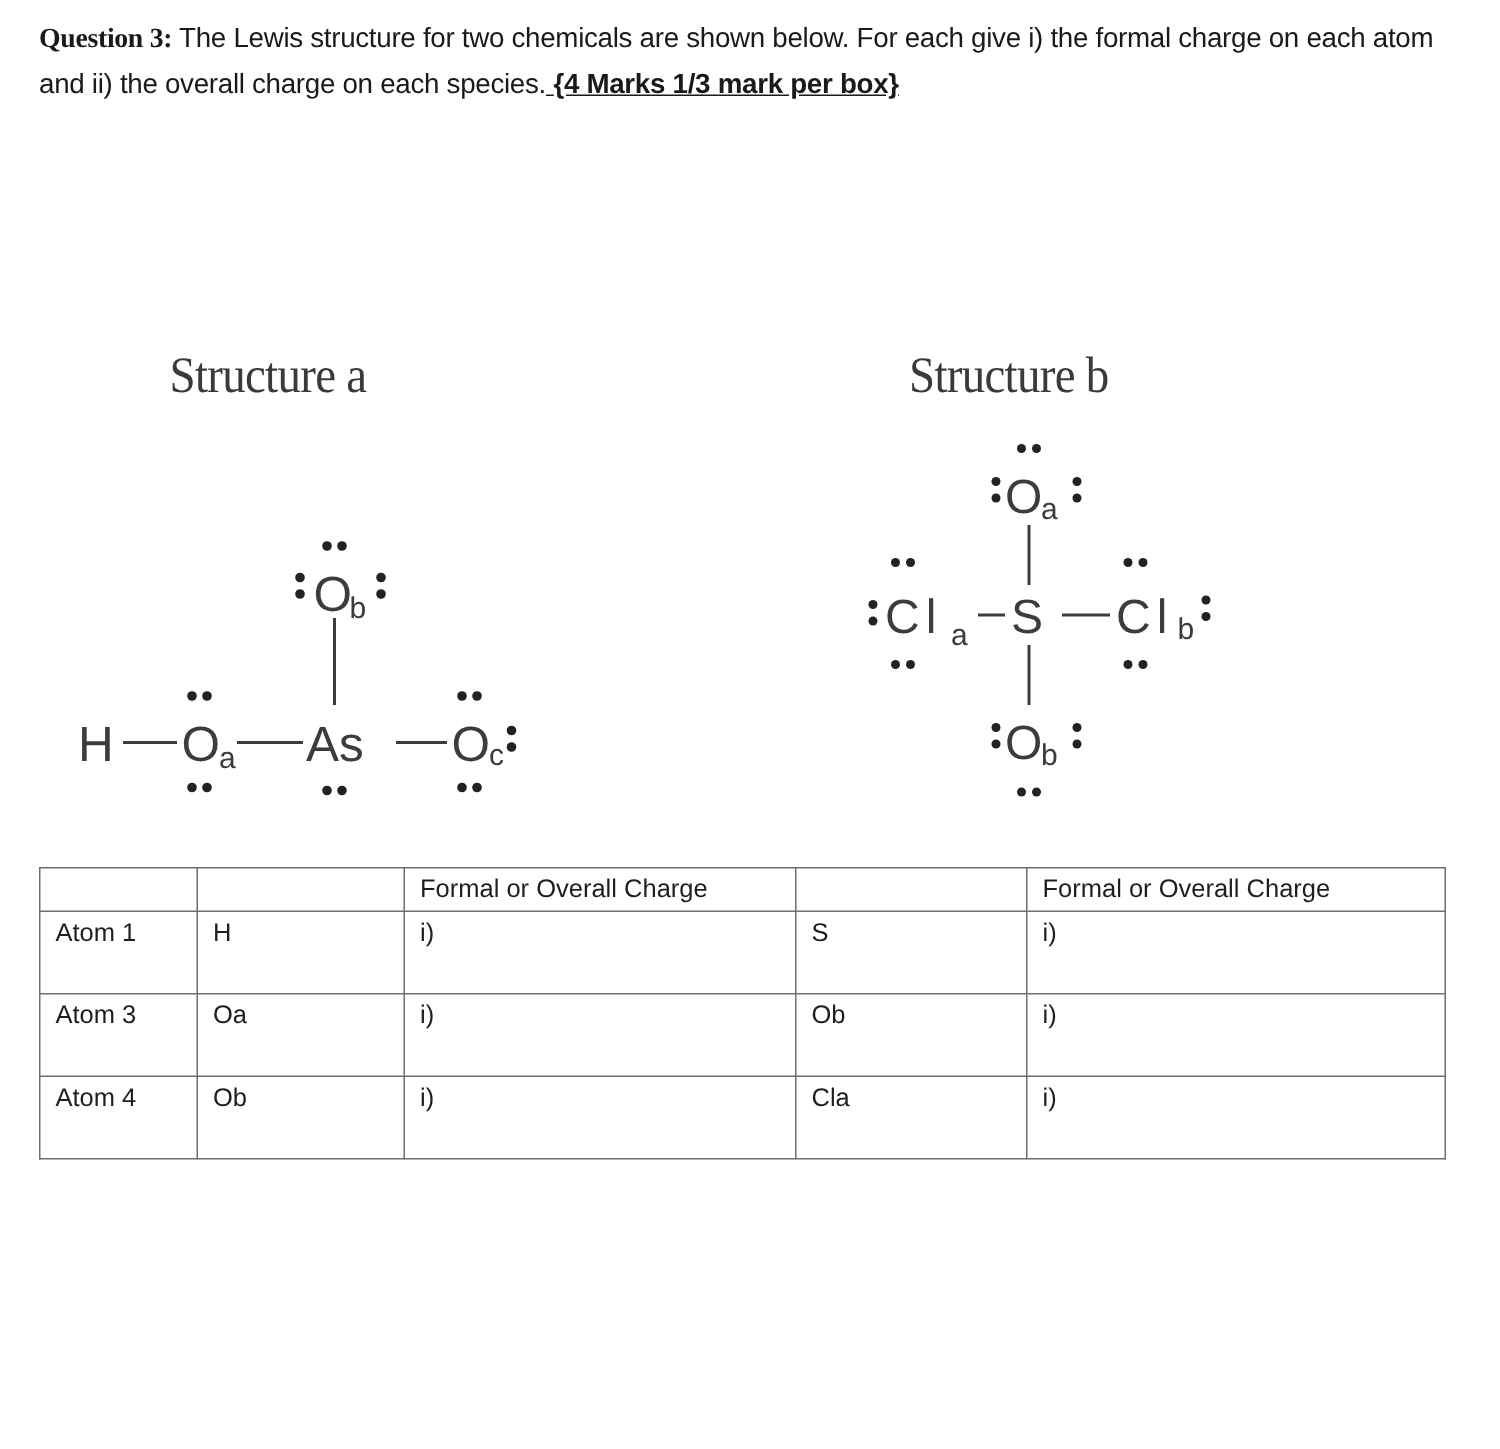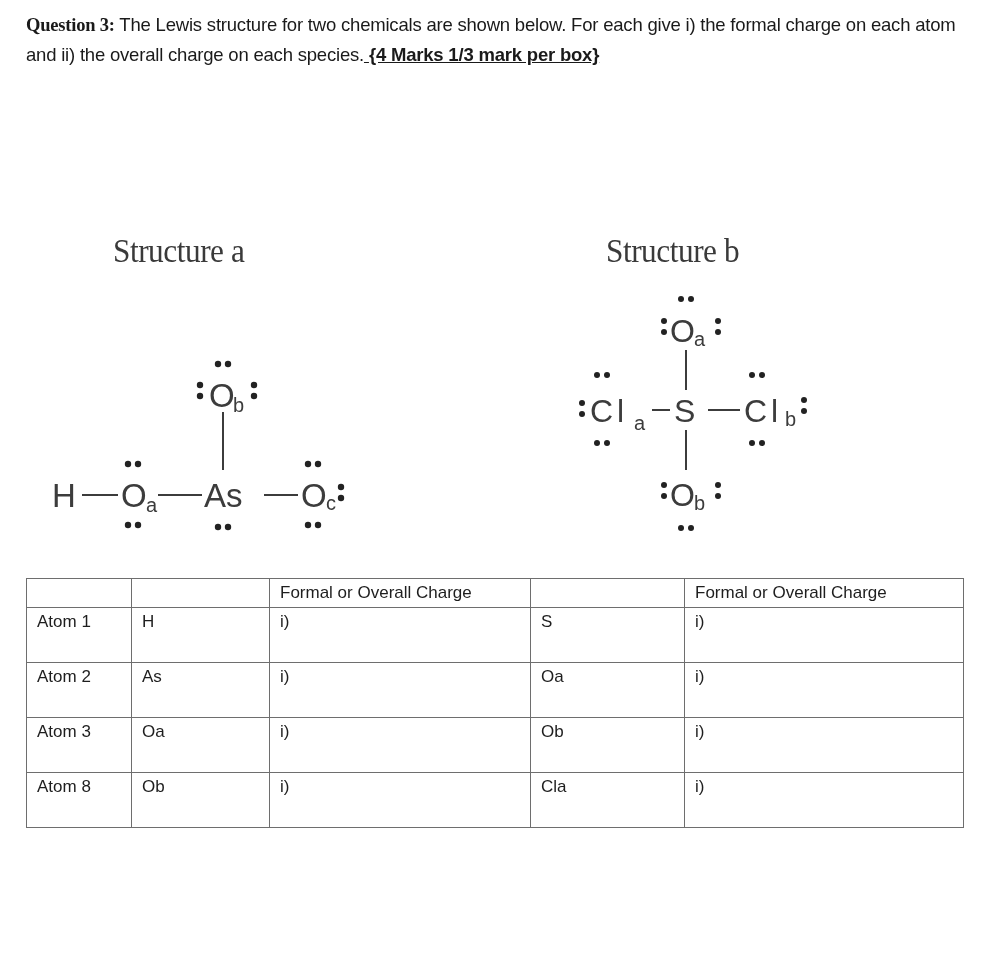--- a/index.html
+++ b/index.html
@@ -154,34 +154,27 @@
     <td>Formal or Overall Charge</td>
   </tr>
   <tr class="row">
     <td>Atom 1</td>
     <td>H</td>
     <td>i)</td>
     <td>S</td>
     <td>i)</td>
   </tr>
   <tr class="row">
-    <td>Atom 2</td>
-    <td>As</td>
-    <td>i)</td>
-    <td>Oa</td>
-    <td>i)</td>
-  </tr>
-  <tr class="row">
     <td>Atom 3</td>
     <td>Oa</td>
     <td>i)</td>
     <td>Ob</td>
     <td>i)</td>
   </tr>
   <tr class="row">
-    <td>Atom 8</td>
+    <td>Atom 4</td>
     <td>Ob</td>
     <td>i)</td>
     <td>Cla</td>
     <td>i)</td>
   </tr>
 </tbody>
   </table>
 
 </body></html>

